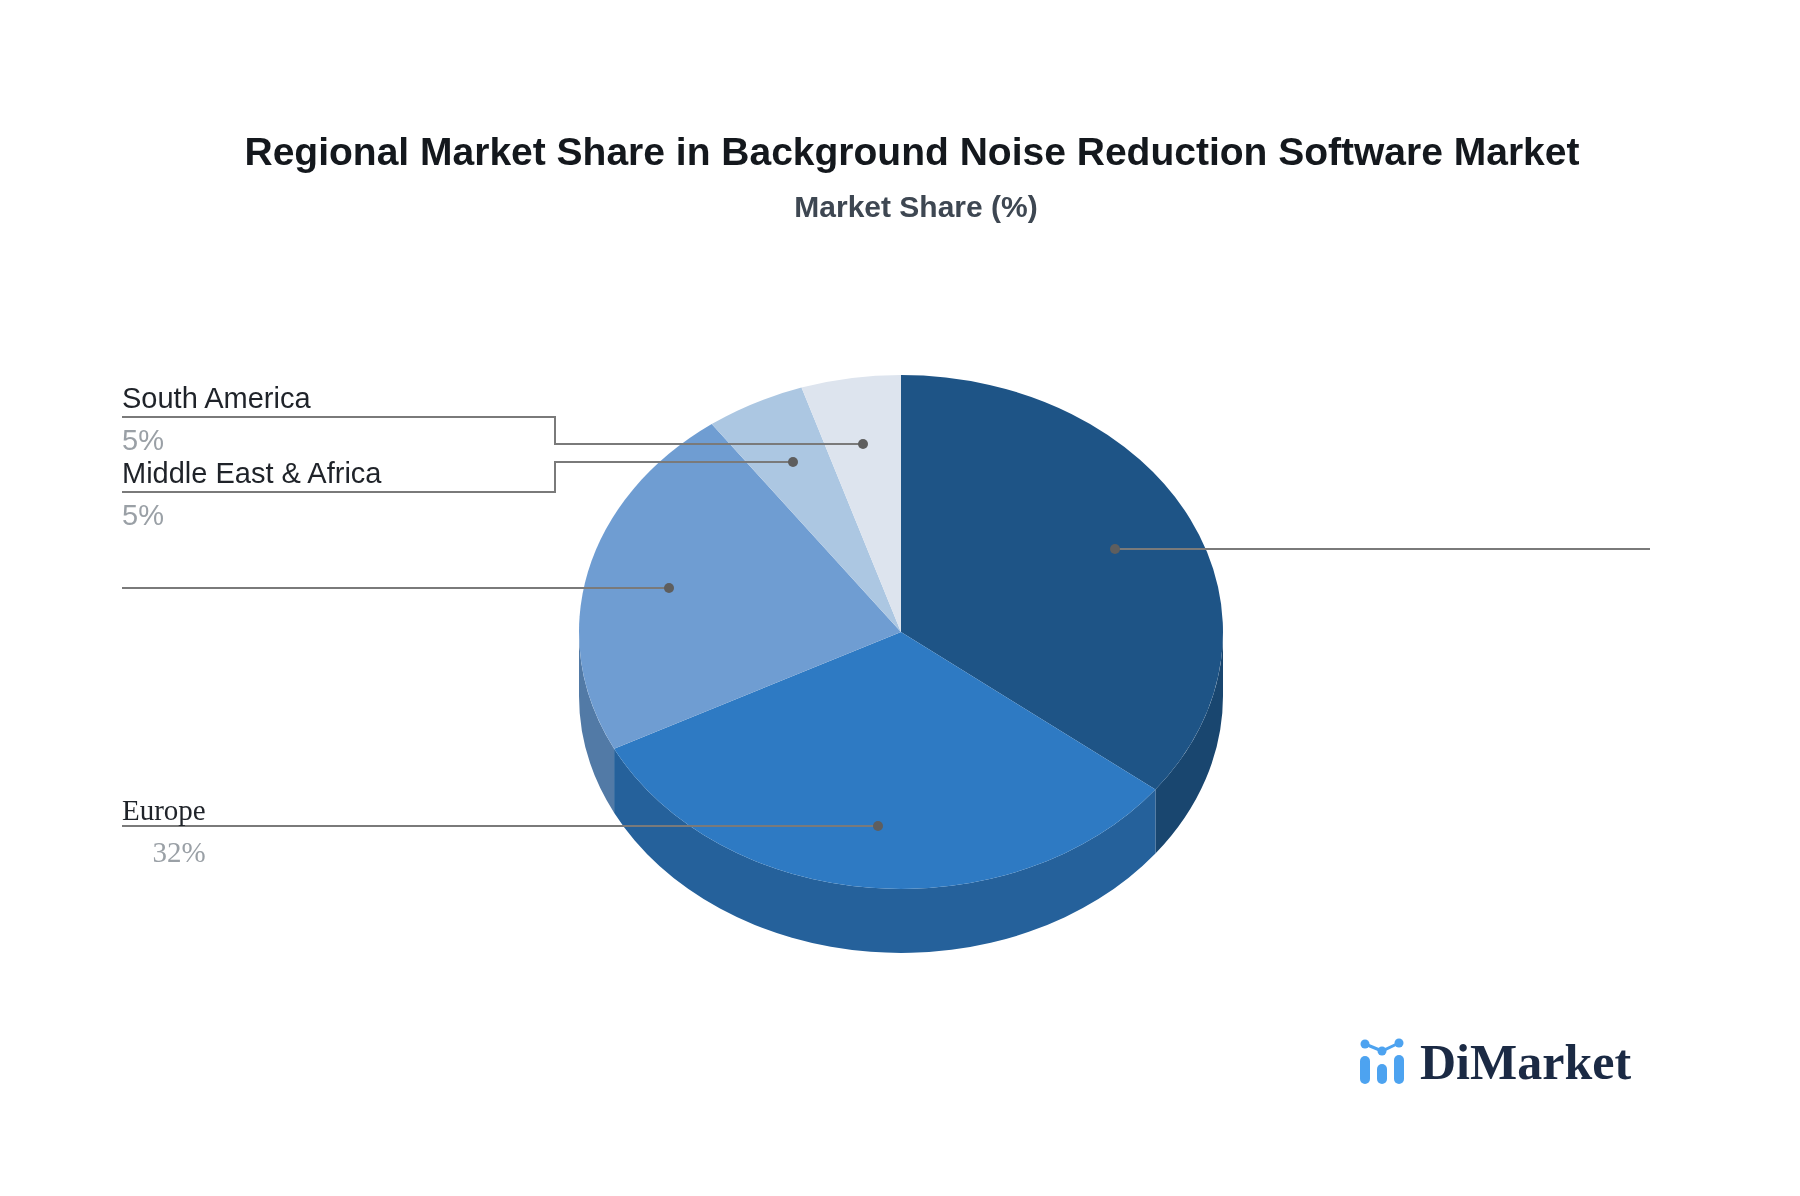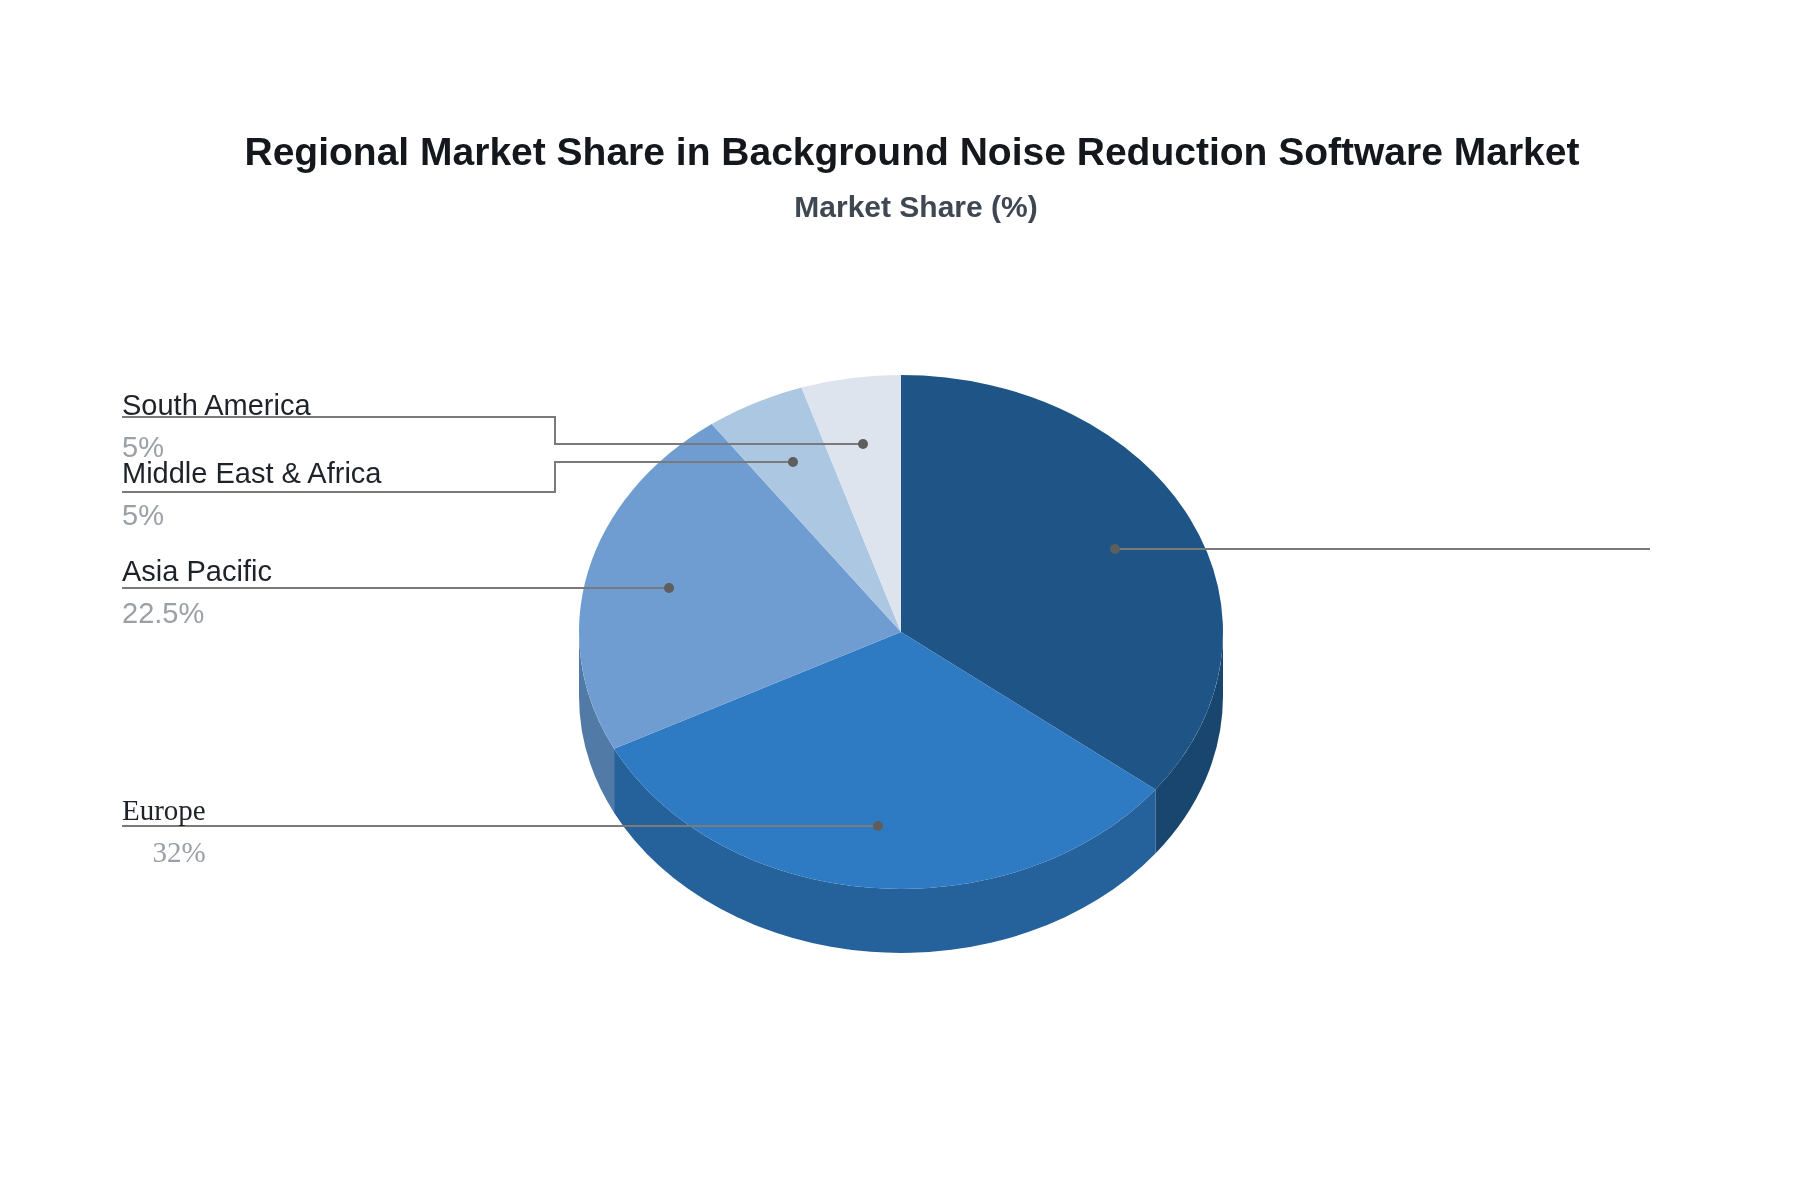--- a/index.html
+++ b/index.html
@@ -54,29 +54,37 @@
       <polyline points="122,417 555,417 555,444 863,444" fill="none" stroke="#7A7A7A" stroke-width="2"></polyline>
       <circle cx="863" cy="444" r="5" fill="#5E5E5E"></circle>
     </svg>
 
 
   <div class="slice-callout" style="left:122px;top:791px;font-family:Liberation Serif, serif;">
     <div class="callout-label" style="color: rgb(31, 35, 41);">Europe</div>
     <div class="callout-value" style="color: rgb(154, 160, 166); text-align: right;">32%</div>
   </div>
 
-  <div class="slice-callout" style="left:122px;top:552px;">
-    <div class="callout-label" style="color: rgb(31, 35, 41);">Asia Pacific</div>
-    <div class="callout-value" style="color: rgb(154, 160, 166);">22.5%</div>
-  </div>
 
   <div class="slice-callout" style="left:122px;top:454px;">
     <div class="callout-label" style="color: rgb(31, 35, 41);">Middle East &amp; Africa</div>
     <div class="callout-value" style="color: rgb(154, 160, 166);">5%</div>
   </div>
 
   <div class="slice-callout" style="left:122px;top:379px;">
-    <div class="callout-label" style="color: rgb(31, 35, 41); margin-top: 7px;">South America</div>
+    <div class="callout-label" style="color: rgb(31, 35, 41);">South America</div>
     <div class="callout-value" style="color: rgb(154, 160, 166);">5%</div>
   </div>
 
+  <div class="brand">
+    <svg width="46" height="50" viewBox="0 0 46 50">
+      <rect class="logo-bar" x="0" y="19" width="10" height="28" rx="5" fill="#4DA3F0"></rect>
+      <rect class="logo-bar" x="17" y="27" width="10" height="20" rx="5" fill="#4DA3F0"></rect>
+      <rect class="logo-bar" x="34" y="18" width="10" height="29" rx="5" fill="#4DA3F0"></rect>
+      <polyline class="logo-line" points="5,7 22,14 39,6" fill="none" stroke-width="3" stroke="#4DA3F0"></polyline>
+      <circle class="logo-dot" cx="5" cy="7" r="4.5" fill="#4DA3F0"></circle>
+      <circle class="logo-dot" cx="22" cy="14" r="4.5" fill="#4DA3F0"></circle>
+      <circle class="logo-dot" cx="39" cy="6" r="4.5" fill="#4DA3F0"></circle>
+    </svg>
+    <span class="brand-text" style="color: rgb(27, 42, 68);">DiMarket</span>
+  </div>
 
 </div>
 
 </body></html>

